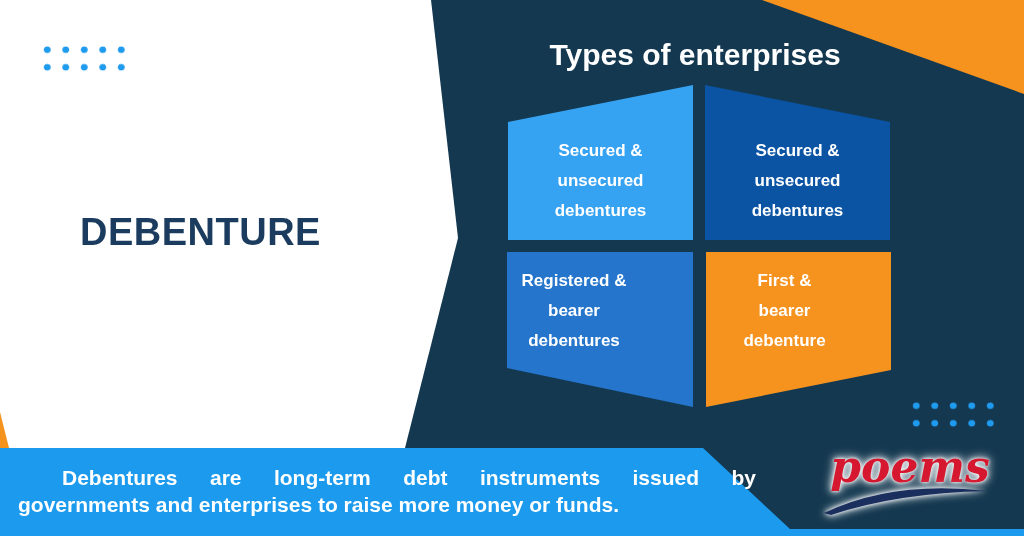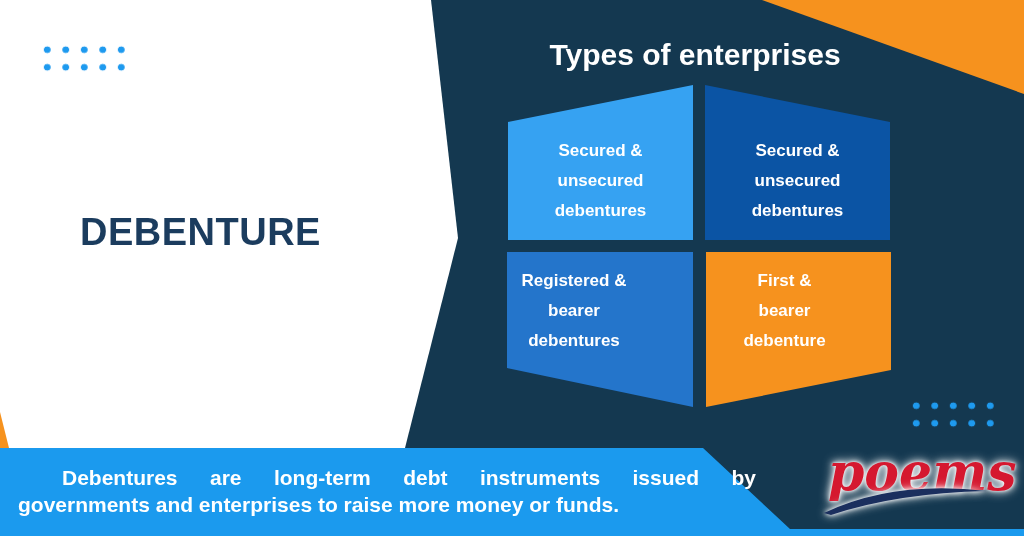--- a/index.html
+++ b/index.html
@@ -85,21 +85,21 @@
   .banner-line2 { left: 18px; top: 493px; }
 
   
   .logo-text {
     left: 828px; top: 441px;
     width: 164px;
     text-align: center;
     font-family: "DejaVu Serif", serif;
     font-style: italic;
     font-weight: 700;
-    font-size: 52px;
+    font-size: 44px;
     color: #D5182F;
     text-shadow: 0 0 3px #fff, 0 0 7px #fff, 0 0 12px rgba(255,255,255,.95);
   }
   .logo-swoosh {
     left: 821px; top: 477px;
     width: 170px; height: 40px;
     filter: drop-shadow(0 0 2px #fff) drop-shadow(0 0 4px rgba(255,255,255,.9));
   }
 </style>
 </head>

